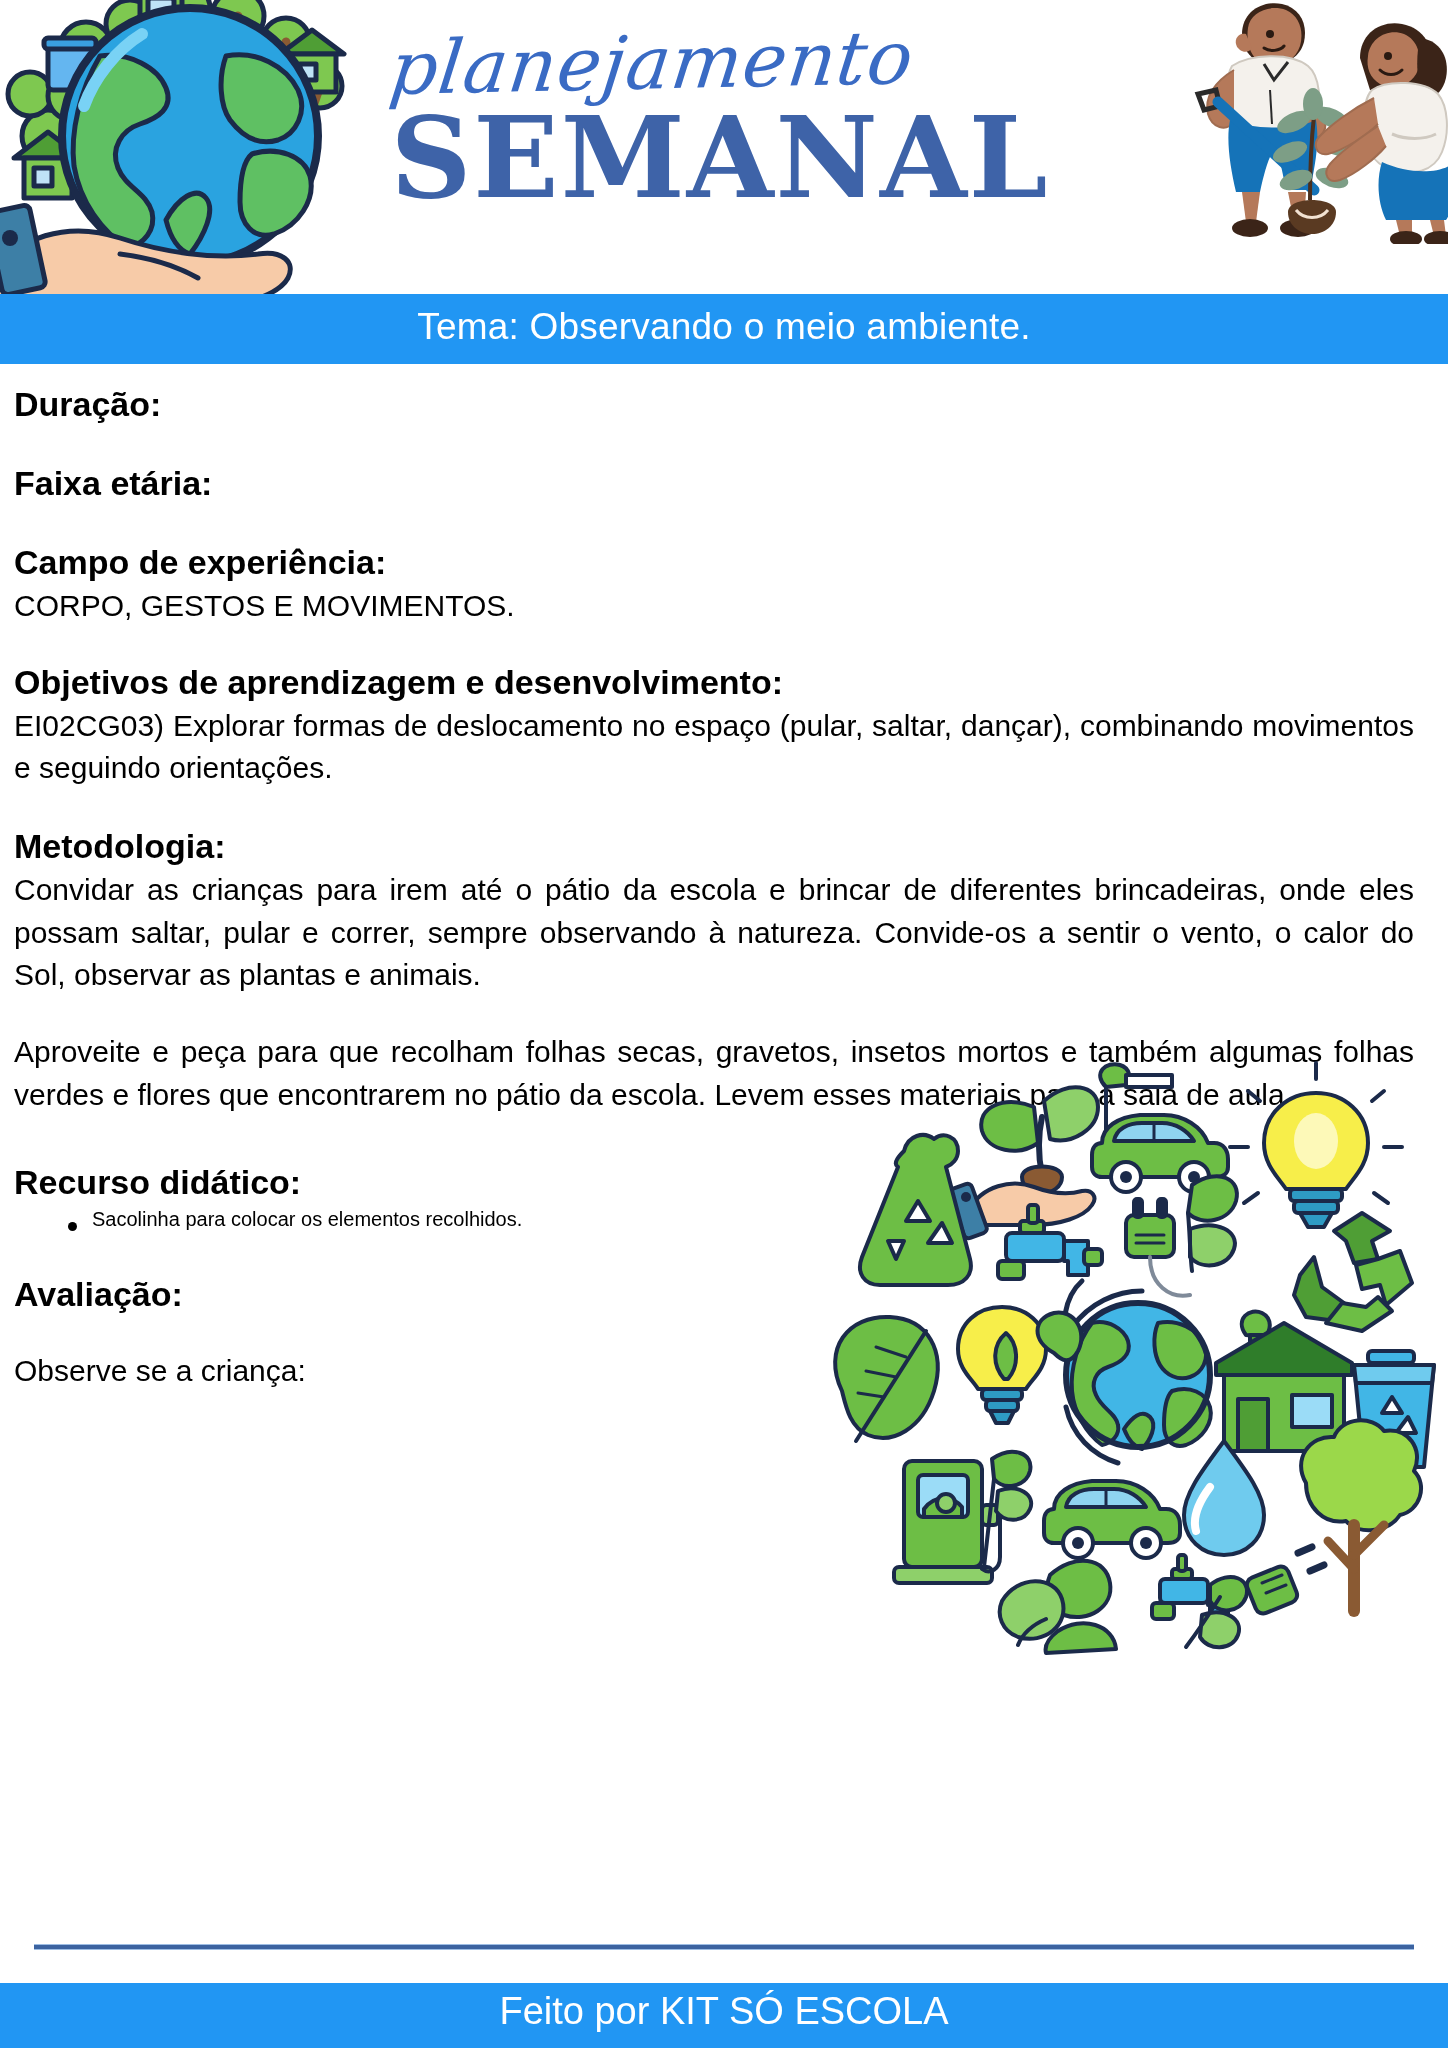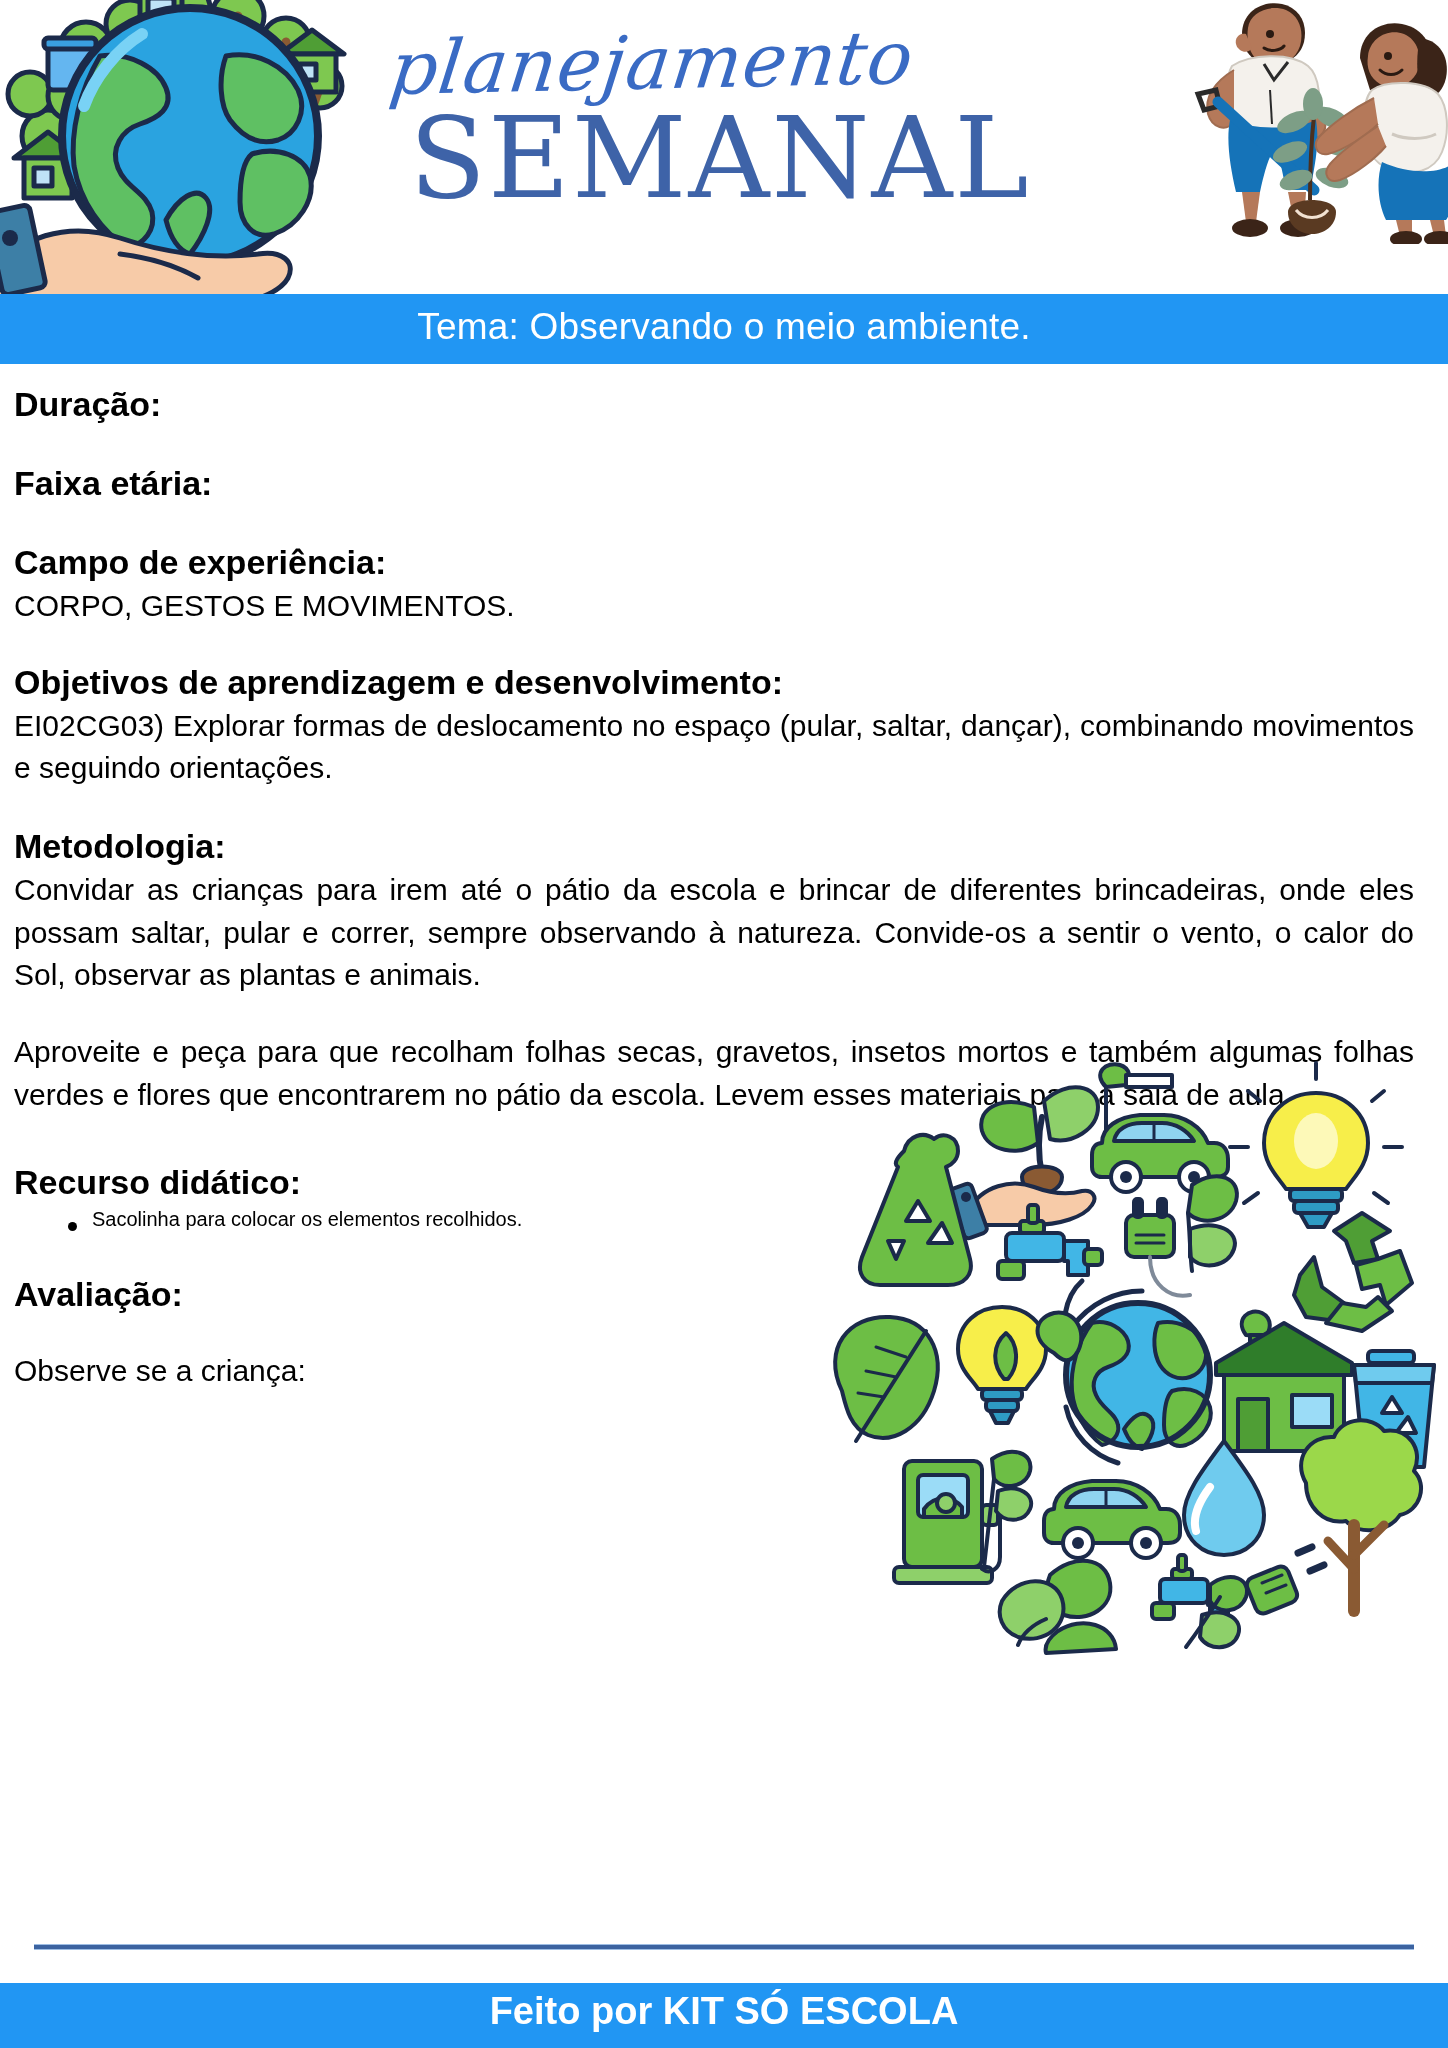--- a/index.html
+++ b/index.html
@@ -25,21 +25,21 @@
     font-family:"DejaVu Serif", serif;
     font-style:italic;font-weight:400;
     font-size:74px;color:#3a6bc4;
     letter-spacing:1px;
     white-space:nowrap;
     transform:skewX(-8deg) rotate(-1.2deg);
   }
   .main-title{
     position:absolute;left:0px;top:92px;width:720px;
     font-family:"DejaVu Serif", serif;
-    font-weight:400;font-size:112px;line-height:1;
+    font-weight:700;font-size:112px;line-height:1;
     color:#3e63a8;
     text-align:center;
     letter-spacing:2px;
     white-space:nowrap;
   }
   .kids-art{position:absolute;right:-6px;top:-6px;width:330px;height:250px;}
 
   
   .theme-bar{
     position:absolute;left:0;top:294px;width:1448px;height:70px;
@@ -82,21 +82,21 @@
     position:absolute;left:34px;top:1944px;width:1380px;height:4px;
     background:#3c63a0;border-top:1px solid #9dbde4;border-bottom:1px solid #9dbde4;
   }
   .footer-bar{
     position:absolute;left:0;top:1983px;width:1448px;height:65px;
     background:#2196f3;
   }
   .footer-text{
     position:absolute;left:0;top:0;width:1448px;height:56px;
     display:flex;align-items:center;justify-content:center;
-    color:#ffffff;font-size:38px;font-weight:700;
+    color:#ffffff;font-size:38px;font-weight:400;
   }
 </style>
 </head>
 <body>
 
 <div class="page">
 
   <div class="header">
 
     <svg class="globe-art" viewBox="0 0 380 330">

